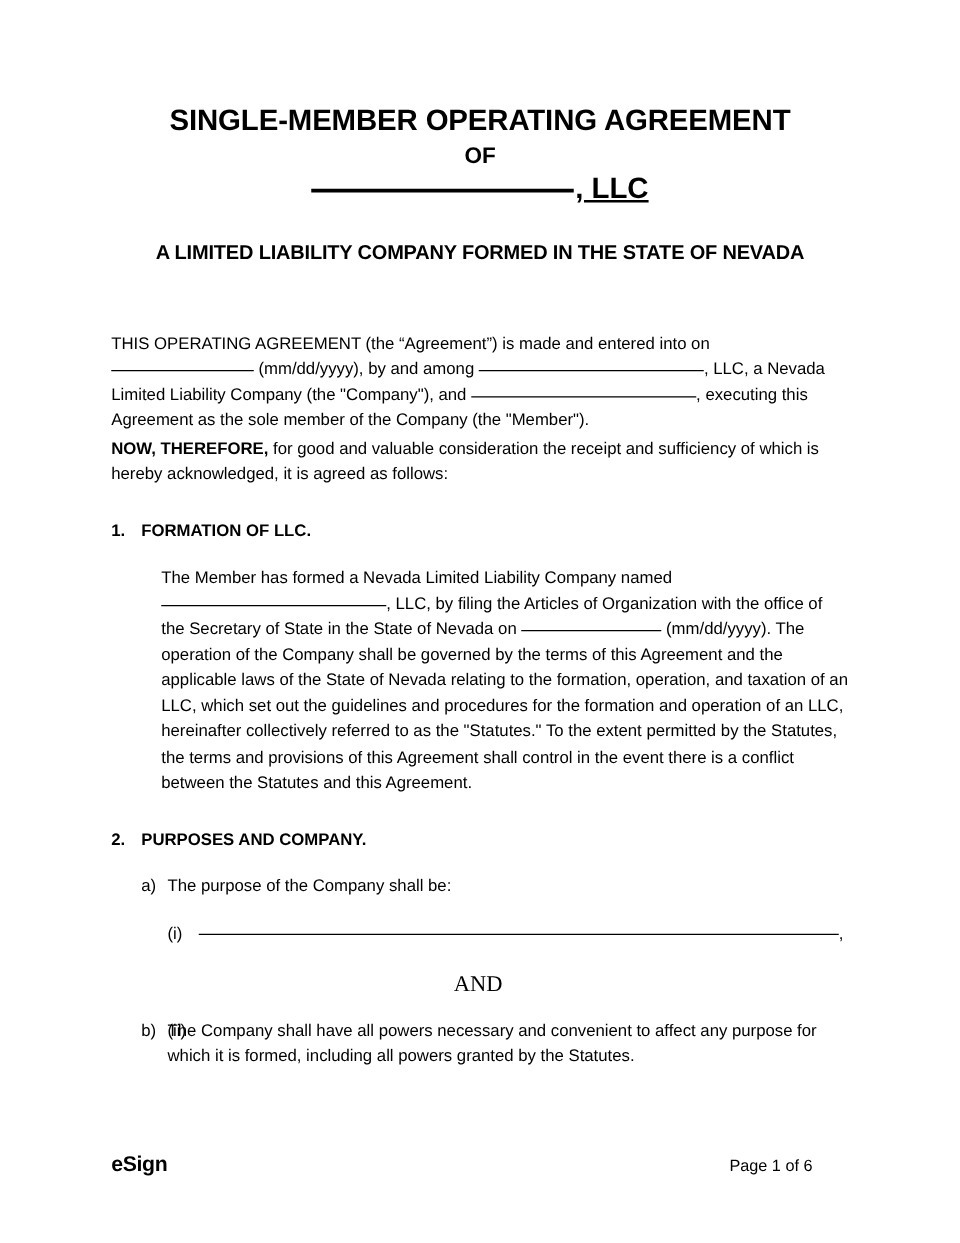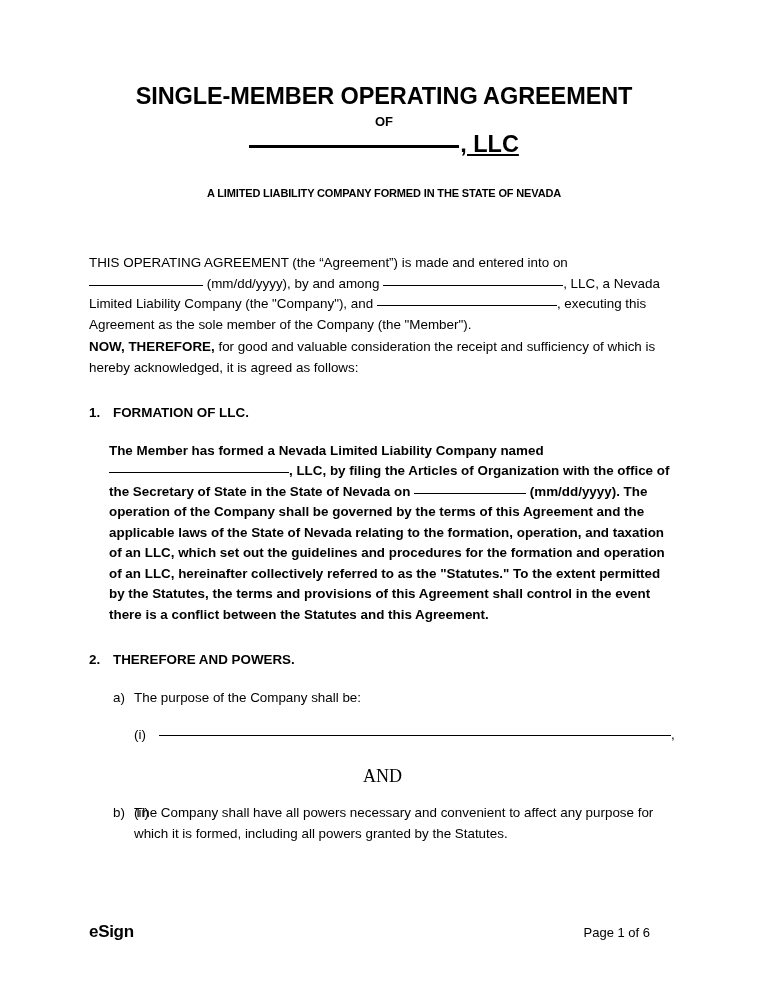--- a/index.html
+++ b/index.html
@@ -33,41 +33,41 @@
     text-align: center;
   }
   .doc-title {
     font-size: 23.5px;
     font-weight: bold;
     letter-spacing: -0.1px;
     line-height: 1.1;
     white-space: nowrap;
   }
   .doc-of {
-    font-size: 13px;
+    font-size: 18px;
     font-weight: bold;
     margin-top: 5px;
     line-height: 1.1;
   }
   .doc-company {
     font-size: 23.5px;
     font-weight: bold;
     margin-top: 2px;
     line-height: 1.15;
     text-decoration: underline;
   }
   .doc-company .blank-line {
     display: inline-block;
     width: 210px;
     border-bottom: 3px solid #000;
     vertical-align: 4px;
     margin-right: 1px;
   }
   .doc-subtitle {
-    font-size: 11px;
+    font-size: 16px;
     font-weight: bold;
     margin-top: 29px;
     letter-spacing: -0.15px;
     line-height: 1.2;
     white-space: nowrap;
   }
 
   
   .body-text {
     font-size: 13.4px;
@@ -103,23 +103,22 @@
     line-height: 20.5px;
     position: relative;
     padding-left: 24px;
   }
   .section-num {
     position: absolute;
     left: 0;
     top: 0;
   }
   .section-body {
-    margin-left: 20px;
+    margin-left: 40px;
     margin-top: 17px;
-    font-weight: bold;
   }
 
   
   .sub-item {
     position: relative;
     padding-left: 21px;
     margin-left: 24px;
     margin-top: 17px;
     font-size: 13.4px;
     line-height: 20.5px;
@@ -193,21 +192,21 @@
     <div class="body-text para p-intro"><span>THIS OPERATING AGREEMENT (the “Agreement”) is made and entered into on</span> <span class="blank blank-date"></span> <span>(mm/dd/yyyy), by and among</span> <span class="blank blank-name"></span><span>, LLC, a Nevada</span> <span>Limited Liability Company (the "Company"), and</span> <span class="blank blank-name2"></span><span>, executing this</span> <span>Agreement as the sole member of the Company (the "Member").</span></div>
 
     <div class="body-text para p-now"><span class="bold">NOW, THEREFORE,</span><span> for good and valuable consideration the receipt and sufficiency of which is hereby acknowledged, it is agreed as follows:</span></div>
 
     <div class="section">
       <div class="section-head"><span class="section-num">1.</span><span>FORMATION OF LLC.</span></div>
       <div class="body-text section-body"><span>The Member has formed a Nevada Limited Liability Company named</span> <span class="blank blank-form"></span><span>, LLC, by filing the Articles of Organization with the office of the Secretary of State in the State of Nevada on</span> <span class="blank blank-date2"></span> <span>(mm/dd/yyyy). The operation of the Company shall be governed by the terms of this Agreement and the applicable laws of the State of Nevada relating to the formation, operation, and taxation of an LLC, which set out the guidelines and procedures for the formation and operation of an LLC, hereinafter collectively referred to as the "Statutes." To the extent permitted by the Statutes, the terms and provisions of this Agreement shall control in the event there is a conflict between the Statutes and this Agreement.</span></div>
     </div>
 
     <div class="section">
-      <div class="section-head"><span class="section-num">2.</span><span>THEREFORE AND POWERS.</span></div>
+      <div class="section-head"><span class="section-num">2.</span><span>PURPOSES AND COMPANY.</span></div>
 
       <div class="sub-item"><span class="sub-marker">a)</span><span>The purpose of the Company shall be:</span></div>
 
       <div class="roman-item"><span class="roman-marker">(i)</span><span class="fill-line"></span><span>,</span></div>
 
       <div class="and-row">AND</div>
 
       <div class="roman-item"><span class="roman-marker">(ii)</span></div>
 
       <div class="sub-item"><span class="sub-marker">b)</span><span>The Company shall have all powers necessary and convenient to affect any purpose for which it is formed, including all powers granted by the Statutes.</span></div>

